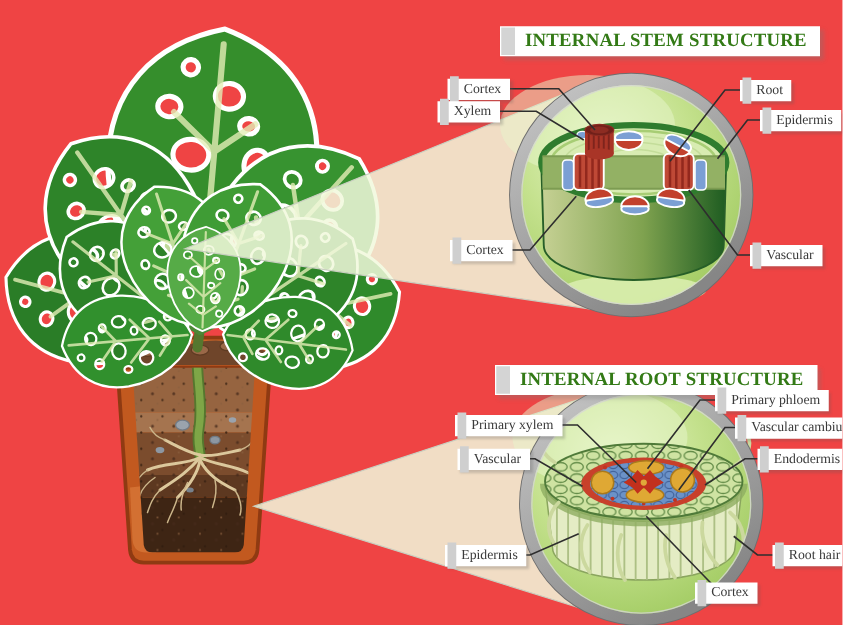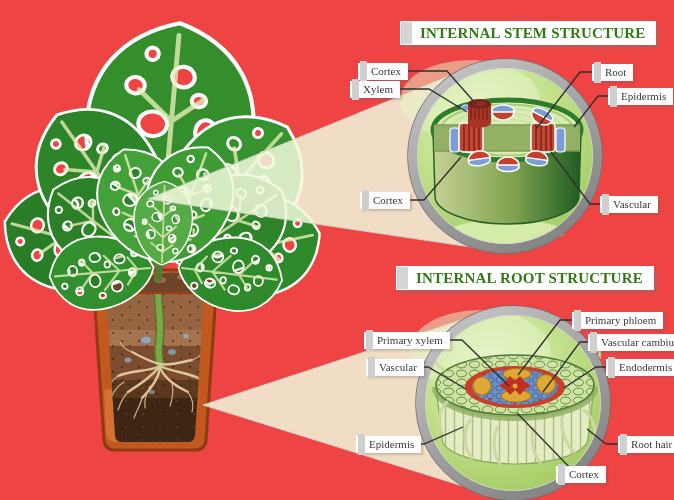--- a/index.html
+++ b/index.html
@@ -272,21 +272,21 @@
     <polyline points="600,342 580,342 543,392"></polyline>
     <polyline points="408,367 428,367 466,389"></polyline>
     <polyline points="616,367 596,367 564,388"></polyline>
     <polyline points="404,444 424,444 463,427"></polyline>
     <polyline points="628,444 606,444 587,429"></polyline>
     <polyline points="576,474 517,413"></polyline>
   </g>
 </svg>
 
   <div class="title" style="left:400px;top:21px;">INTERNAL STEM STRUCTURE</div>
-  <div class="title" style="left:396px;top:266px;">INTERNAL ROOT STRUCTURE</div>
+  <div class="title" style="left:396px;top:292px;">INTERNAL ROOT STRUCTURE</div>
 
   <div class="lbl" style="left:358px;top:63px;">Cortex</div>
   <div class="lbl" style="left:350px;top:81px;">Xylem</div>
   <div class="lbl" style="left:592px;top:64px;">Root</div>
   <div class="lbl" style="left:608px;top:88px;">Epidermis</div>
   <div class="lbl" style="left:360px;top:192px;">Cortex</div>
   <div class="lbl" style="left:600px;top:196px;">Vascular</div>
 
   <div class="lbl" style="left:572px;top:312px;">Primary phloem</div>
   <div class="lbl" style="left:364px;top:332px;">Primary xylem</div>

